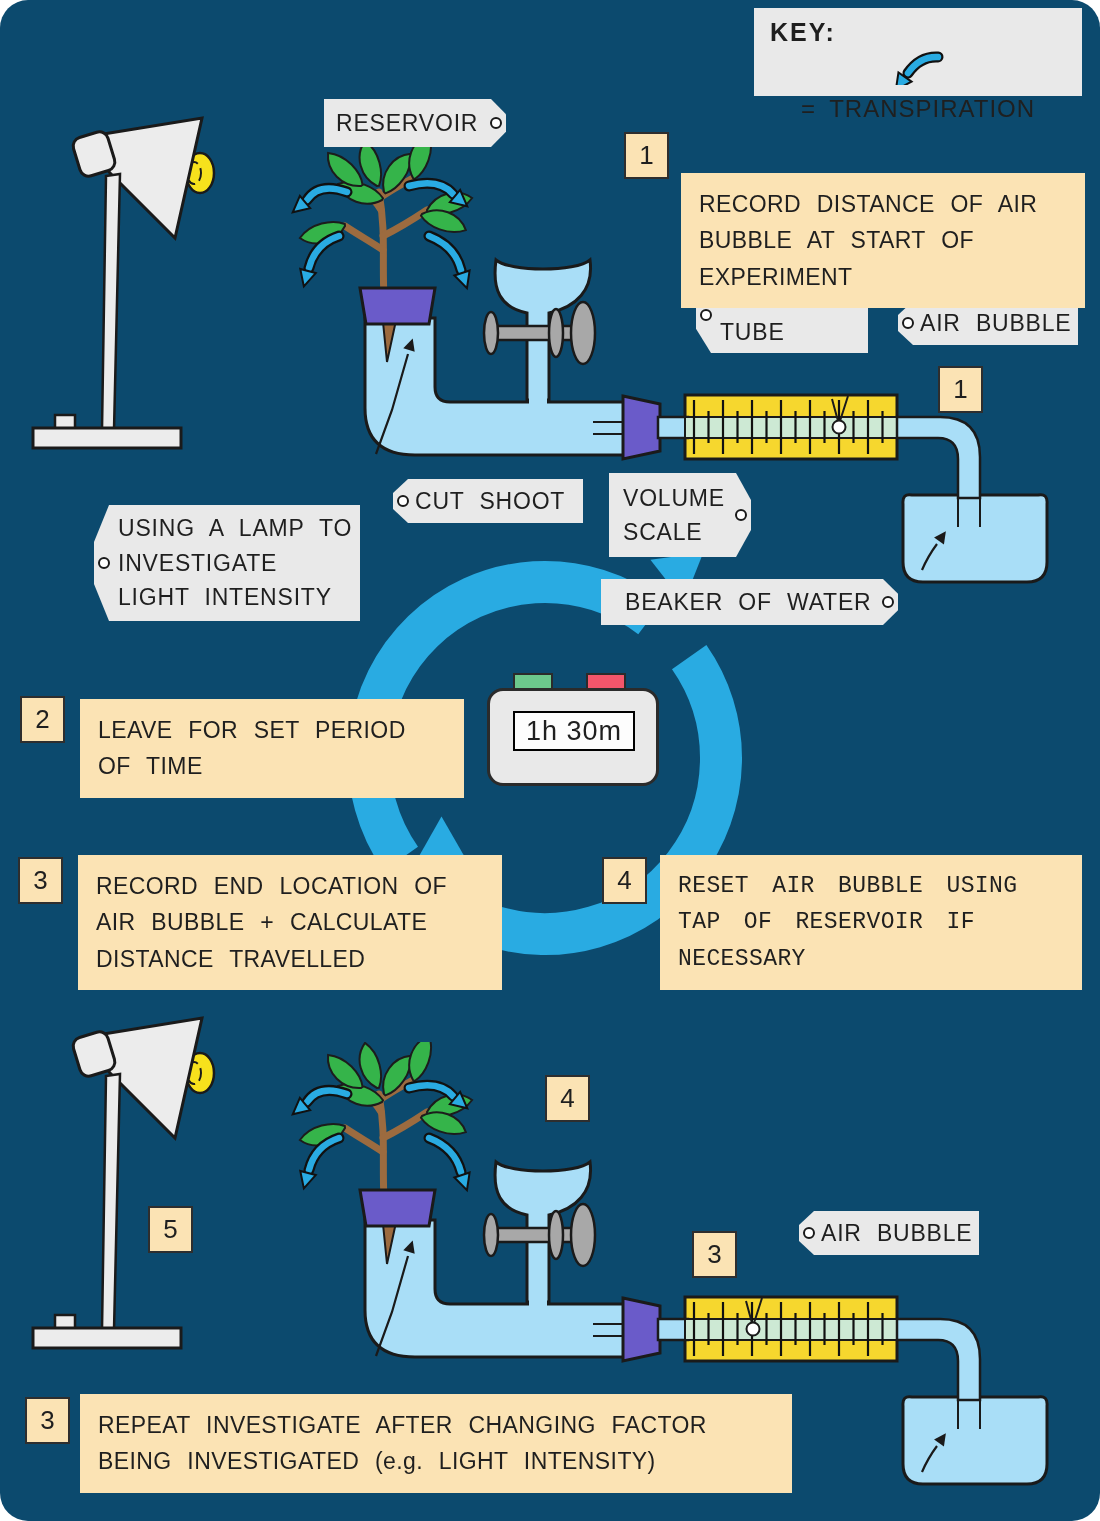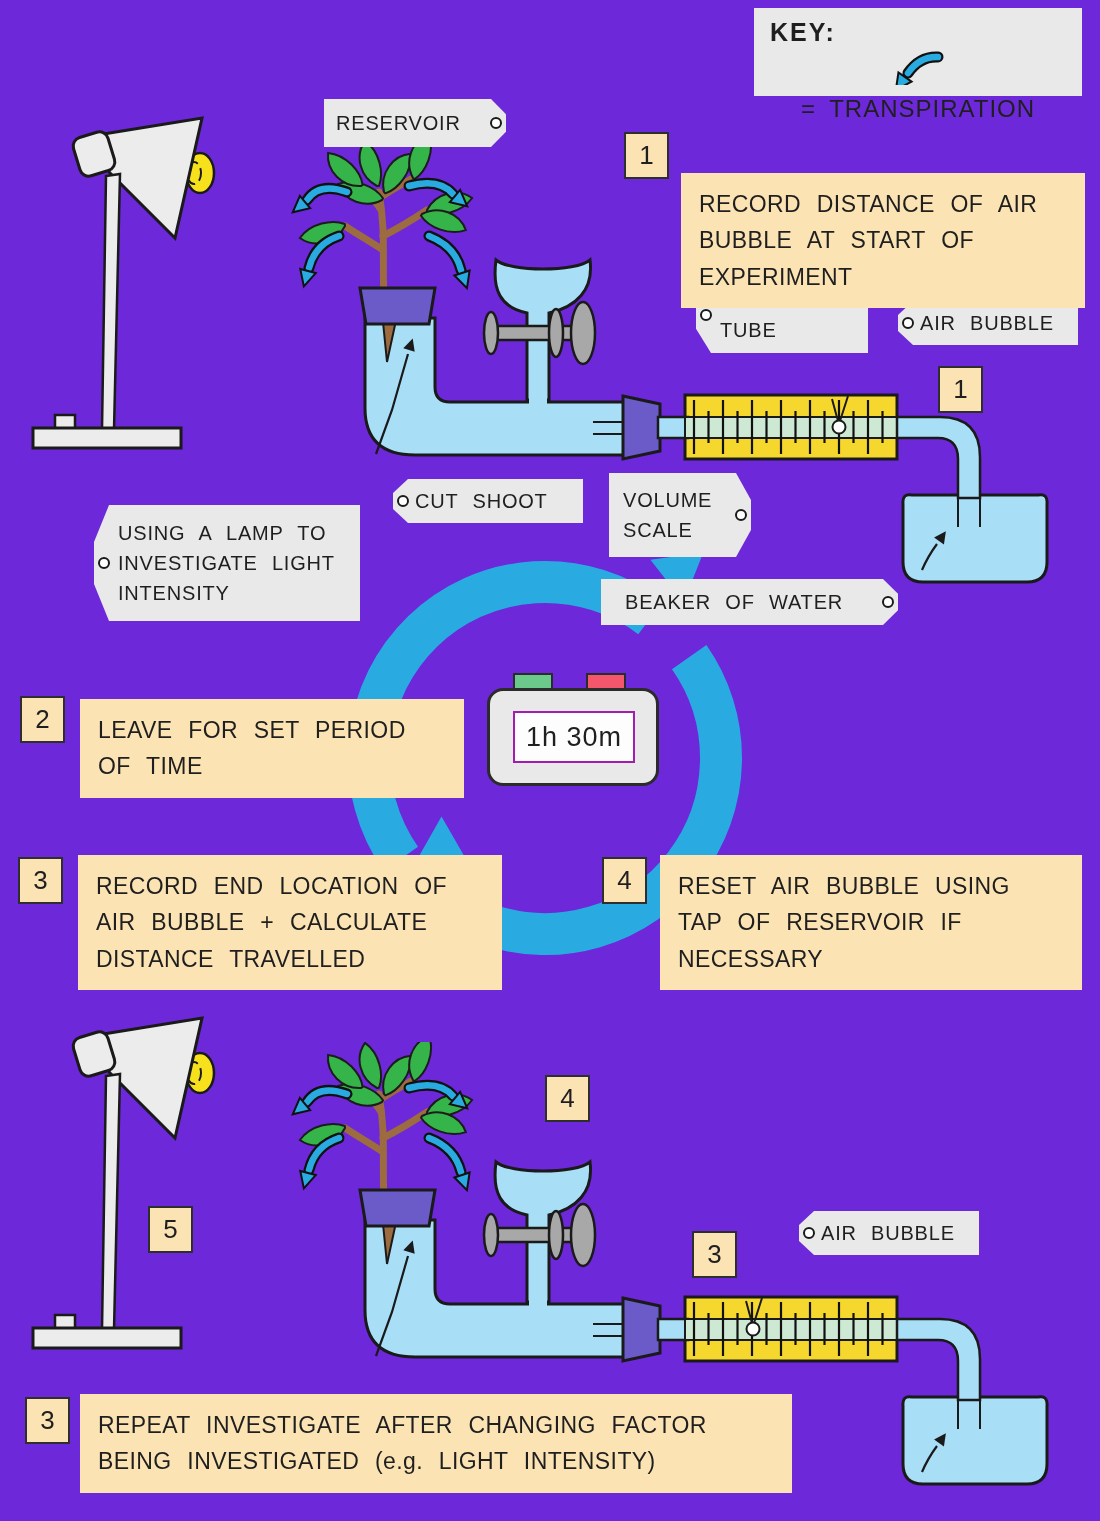--- a/index.html
+++ b/index.html
@@ -1,24 +1,24 @@
 <!DOCTYPE html>
 <html style="--accent-blue: #29abe2; --panel-tan: #fbe3b4; --tag-gray: #e9e9e9; --scale-yellow: #f6d72e; --tube-blue: #a9def7; --bung-purple: #6a5bc9; --leaf-green: #35b44a; --timer-green: #6cc98c; --timer-red: #f4566b;"><head>
 <meta charset="utf-8">
 <style>
   html,body{margin:0;padding:0;background:#fff;}
   #canvas{
-    position:relative;width:1100px;height:1521px;background:#6d28d9;overflow:hidden;
-    font-family:"Liberation Sans","DejaVu Sans",sans-serif;color:#1f1f1f;
+    position:relative;width:1100px;height:1521px;background:#0c4a6e;overflow:hidden;
+    font-family:"Liberation Sans","DejaVu Sans",sans-serif;color:#1f1f1f;border-radius:28px;
   }
   .abs{position:absolute;}
   
   .tag{
     position:absolute;background:var(--tag-gray);display:flex;align-items:center;
-    font-size:20px;letter-spacing:.8px;word-spacing:8px;line-height:1.5;z-index:30;
+    font-size:23px;letter-spacing:.8px;word-spacing:8px;line-height:1.5;z-index:30;
   }
   .tag.point-right{clip-path:polygon(0 0,calc(100% - 15px) 0,100% 32%,100% 68%,calc(100% - 15px) 100%,0 100%);}
   .tag.point-left{clip-path:polygon(15px 0,100% 0,100% 100%,15px 100%,0 68%,0 32%);}
   .hole{position:absolute;width:8px;height:8px;border:2px solid #1a1a1a;border-radius:50%;background:#fff;top:calc(50% - 6px);}
   .point-left .hole{left:4px;}
   .point-right .hole{right:4px;}
   
   .stepbox{
     position:absolute;background:var(--panel-tan);padding:13px 18px;
     font-size:23px;letter-spacing:.4px;word-spacing:9px;line-height:1.58;z-index:30;
@@ -28,21 +28,21 @@
     border:2px solid #2e2e2e;box-sizing:border-box;display:flex;align-items:center;justify-content:center;
     font-size:26px;z-index:31;
   }
   
   .keybox{position:absolute;left:754px;top:8px;width:328px;height:88px;background:var(--tag-gray);z-index:30;padding:10px 16px;box-sizing:border-box;}
   .keytitle{font-size:25px;font-weight:bold;letter-spacing:2px;}
   .keyrow{display:flex;align-items:center;gap:10px;margin-top:2px;flex-direction:column;}
   .keytext{font-size:24px;letter-spacing:1px;word-spacing:6px;}
   
   .timer-body{position:absolute;left:487px;top:688px;width:172px;height:98px;background:#e9e9e9;border:3px solid #2b2b2b;border-radius:16px;box-sizing:border-box;z-index:30;}
-  .timer-display{position:absolute;left:513px;top:711px;width:122px;height:52px;background:#fdfdfd;border:2px solid #a21caf;box-sizing:border-box;z-index:31;
+  .timer-display{position:absolute;left:513px;top:711px;width:122px;height:40px;background:#fdfdfd;border:2px solid #000000;box-sizing:border-box;z-index:31;
     font-size:27px;display:flex;align-items:center;justify-content:center;letter-spacing:1px;}
   .timer-btn{position:absolute;height:17px;width:40px;border:2px solid #2b2b2b;box-sizing:border-box;z-index:29;}
   .timer-btn.green{left:513px;top:673px;background:var(--timer-green);}
   .timer-btn.red{left:586px;top:673px;background:var(--timer-red);}
   svg{display:block;}
   .layer1{z-index:10;} .layer2{z-index:20;}
   .bubble-marker{position:absolute;z-index:25;}
 </style>
 </head>
 <body>
@@ -258,21 +258,21 @@
   <div class="badge" style="left:18px;top:857px;">
       <span>3</span>
     </div>
   <div class="stepbox" style="left:78px;top:855px;width:424px;box-sizing:border-box;">
     <span>RECORD END LOCATION OF AIR BUBBLE + CALCULATE DISTANCE TRAVELLED</span>
   </div>
 
   <div class="badge" style="left:602px;top:857px;">
       <span>4</span>
     </div>
-  <div class="stepbox" style="left:660px;top:855px;width:422px;box-sizing:border-box;">
+  <div class="stepbox" style="left:660px;top:855px;width:422px;box-sizing:border-box;font-family:Liberation Mono, monospace;">
     <span>RESET AIR BUBBLE USING TAP OF RESERVOIR IF NECESSARY</span>
   </div>
 
   <div class="badge" style="left:25px;top:1397px;">
       <span>3</span>
     </div>
   <div class="stepbox" style="left:80px;top:1394px;width:712px;box-sizing:border-box;">
     <span>REPEAT INVESTIGATE AFTER CHANGING FACTOR BEING INVESTIGATED (e.g. LIGHT INTENSITY)</span>
   </div>
 

